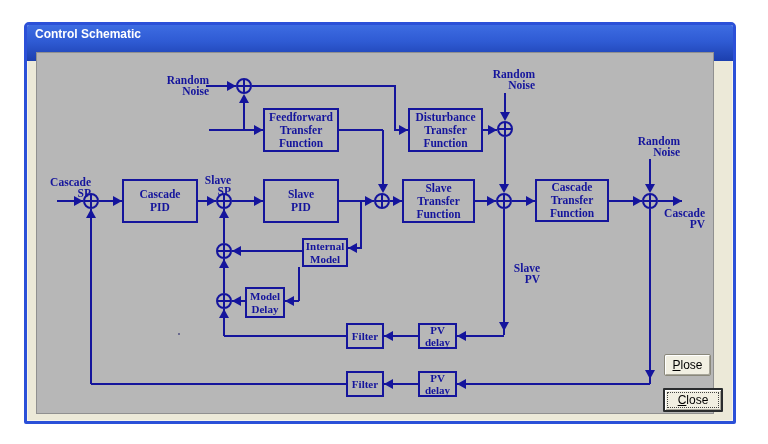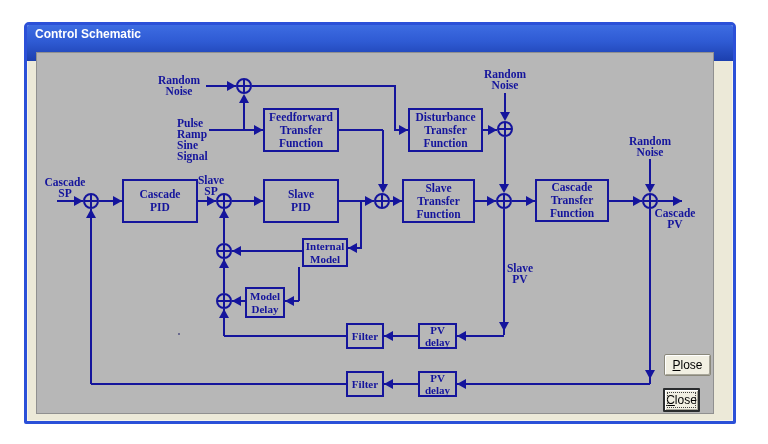--- a/index.html
+++ b/index.html
@@ -14,21 +14,21 @@
   #titlebar{position:absolute;left:0;top:0;right:0;height:36px;
             background:linear-gradient(180deg,#3d6ce2 0%,#2f5bd4 45%,#1c3fae 100%);
             color:#fff;font:bold 12px/19px "Liberation Sans",sans-serif;
             padding-left:8px;border-radius:2px 2px 0 0;}
   #canvas{position:absolute;left:9px;top:27px;width:676px;height:360px;background:var(--canvas);
           border:1px solid #909090;box-sizing:content-box;}
   .blk{position:absolute;border:2px solid var(--ink);color:var(--ink);box-sizing:border-box;
        display:flex;flex-direction:column;align-items:center;justify-content:center;
        text-align:center;font:bold 11.5px/13px "Liberation Serif",serif;}
   .blk.sm{font:bold 11px/12.5px "Liberation Serif",serif;}
-  .lbl{position:absolute;color:var(--ink);text-align:center;
+  .lbl{position:absolute;color:var(--ink);text-align:right;
        font:bold 11.5px/11px "Liberation Serif",serif;}
   .lbl.left{text-align:left;}
   .hl{position:absolute;height:2px;background:var(--ink);}
   .vl{position:absolute;width:2px;background:var(--ink);}
   .jn{position:absolute;width:16px;height:16px;border:2px solid var(--ink);border-radius:50%;
       box-sizing:border-box;}
   .jn::before{content:"";position:absolute;left:5px;top:0;width:2px;height:12px;background:var(--ink);}
   .jn::after{content:"";position:absolute;top:5px;left:0;width:12px;height:2px;background:var(--ink);}
   .ar{position:absolute;width:0;height:0;}
   .ar.r{border-top:5px solid transparent;border-bottom:5px solid transparent;border-left:9px solid var(--ink);}
@@ -112,26 +112,20 @@
     <div class="jn" style="left:460px;top:68px"></div>
     <div class="jn" style="left:459px;top:140px"></div>
     <div class="jn" style="left:605px;top:140px"></div>
     <div class="jn" style="left:179px;top:190px"></div>
     <div class="jn" style="left:179px;top:240px"></div>
 
     <div class="lbl" style="left:112px;top:22px;width:60px">
       <div>Random</div>
         <div>Noise</div>
     </div>
-    <div class="lbl left" style="left:140px;top:65px;width:44px">
-      <div>Pulse</div>
-        <div>Ramp</div>
-      <div>Sine</div>
-        <div>Signal</div>
-    </div>
     <div class="lbl" style="left:438px;top:16px;width:60px">
       <div>Random</div>
         <div>Noise</div>
     </div>
     <div class="lbl" style="left:583px;top:83px;width:60px">
       <div>Random</div>
         <div>Noise</div>
     </div>
     <div class="lbl" style="left:2px;top:124px;width:52px">
       <div>Cascade</div>
@@ -226,18 +220,18 @@
     <div class="ar l" style="left:347px;top:326px"></div>
     <div class="hl" style="left:54px;top:330px;width:255px"></div>
     <div class="vl" style="left:53px;top:156px;height:175px"></div>
     <div class="ar u" style="left:49px;top:156px"></div>
 
     <div class="dot" style="left:141px;top:280px"></div>
 
     <button class="btn" style="left:627px;top:301px;width:47px;height:22px">
       <span><span class="mn">P</span><span>lose</span></span>
     </button>
-    <button class="btn default" style="left:626px;top:335px;width:37px;height:24px">
+    <button class="btn default" style="left:626px;top:335px;width:60px;height:24px">
       <span class="focusrect"></span>
       <span><span class="mn">C</span><span>lose</span></span>
     </button>
   </div>
 </div>
 
 </body></html>

